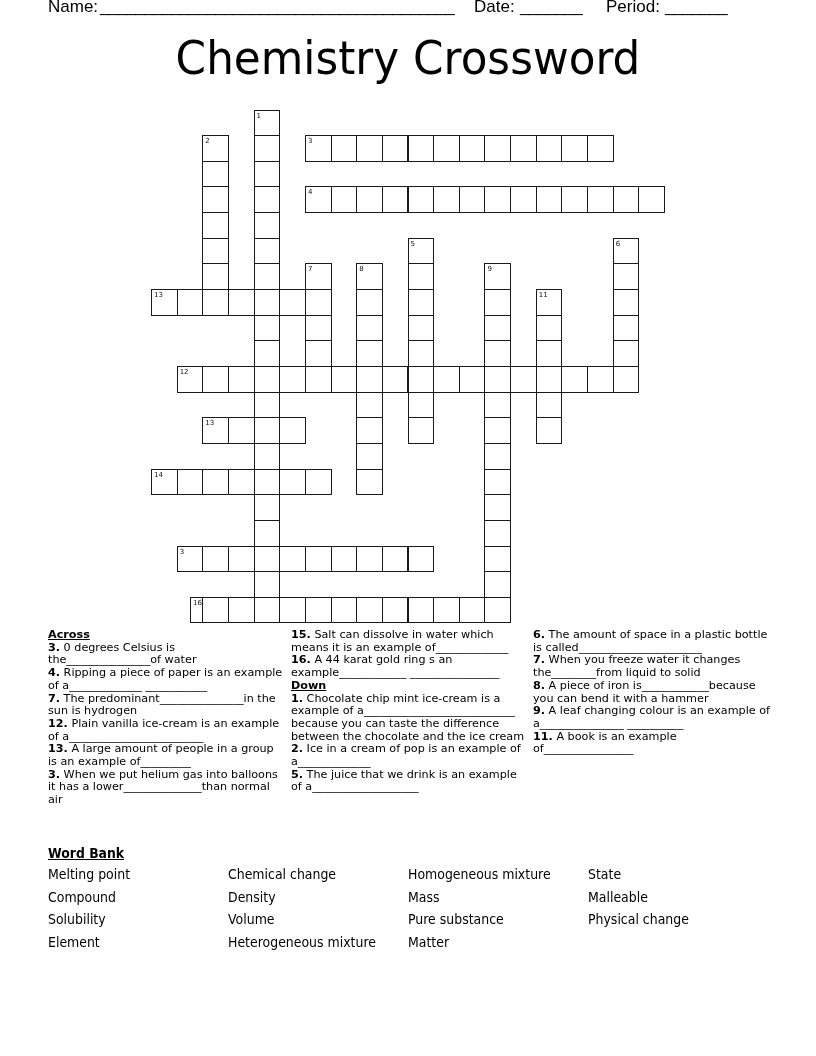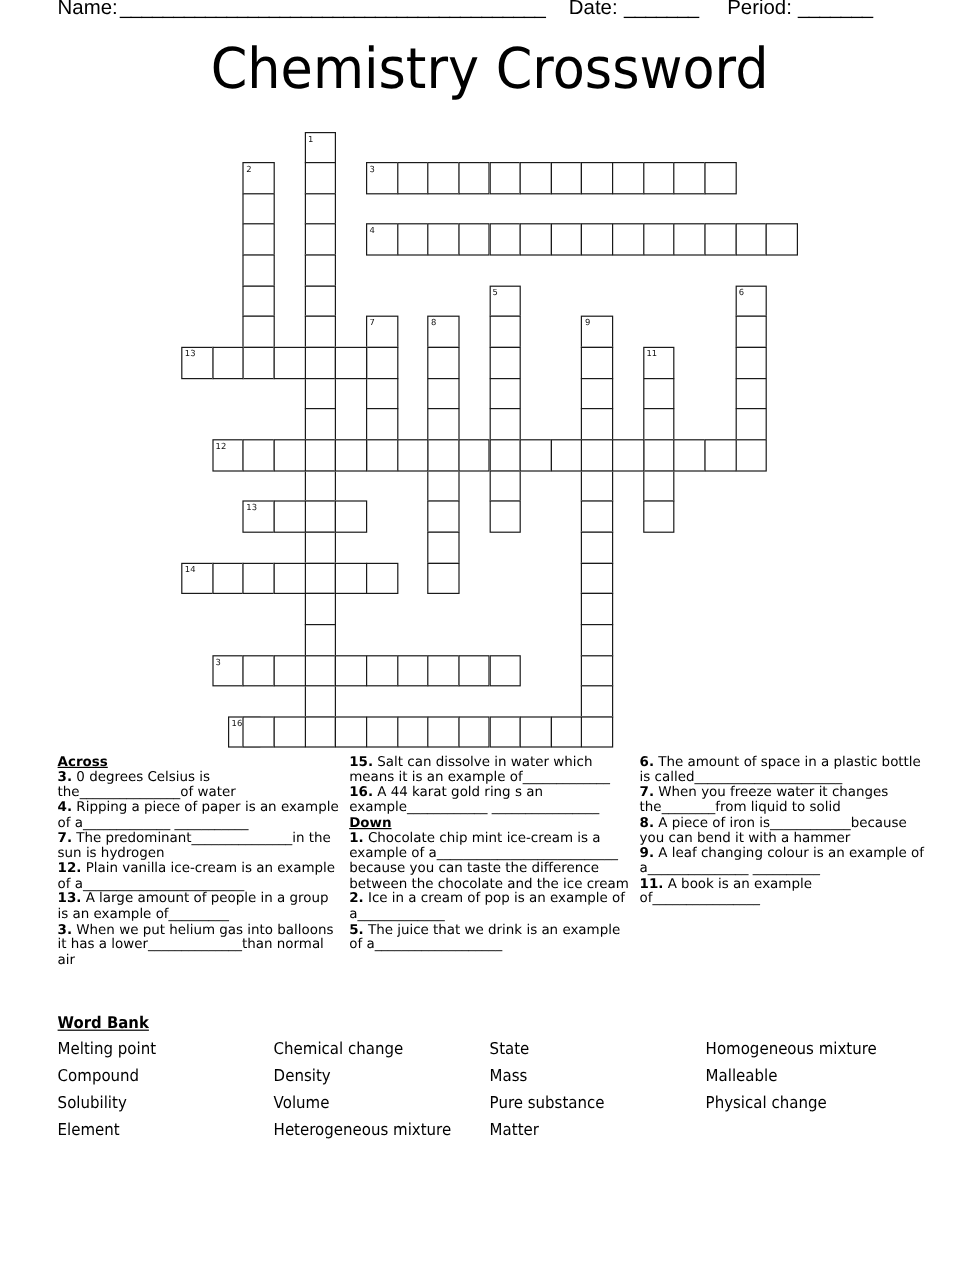--- a/index.html
+++ b/index.html
@@ -264,22 +264,22 @@
   <p class="clue"><b>7.</b> <span>When you freeze water it changes the________from liquid to solid</span></p>
   <p class="clue"><b>8.</b> <span>A piece of iron is____________because you can bend it with a hammer</span></p>
   <p class="clue"><b>9.</b> <span>A leaf changing colour is an example of a_______________ __________</span></p>
   <p class="clue"><b>11.</b> <span>A book is an example of________________</span></p>
 </div>
 
 <div class="wordbank-title">Word Bank</div>
 <div class="wordbank">
   <div><span>Melting point</span></div>
   <div><span>Chemical change</span></div>
+  <div><span>Homogeneous mixture</span></div>
   <div><span>State</span></div>
-  <div><span>Homogeneous mixture</span></div>
   <div><span>Compound</span></div>
   <div><span>Density</span></div>
   <div><span>Mass</span></div>
   <div><span>Malleable</span></div>
   <div><span>Solubility</span></div>
   <div><span>Volume</span></div>
   <div><span>Pure substance</span></div>
   <div><span>Physical change</span></div>
   <div><span>Element</span></div>
   <div><span>Heterogeneous mixture</span></div>

